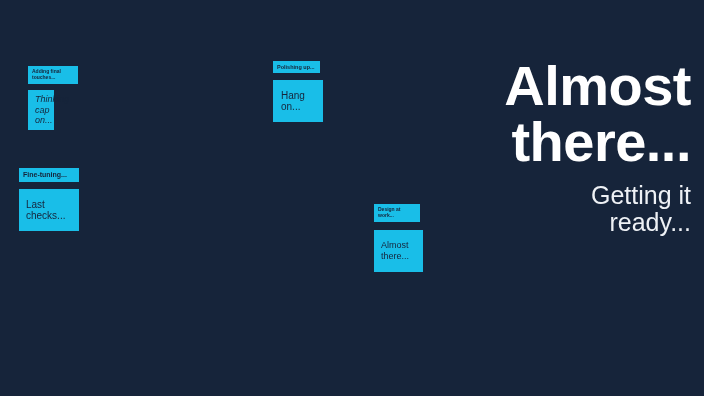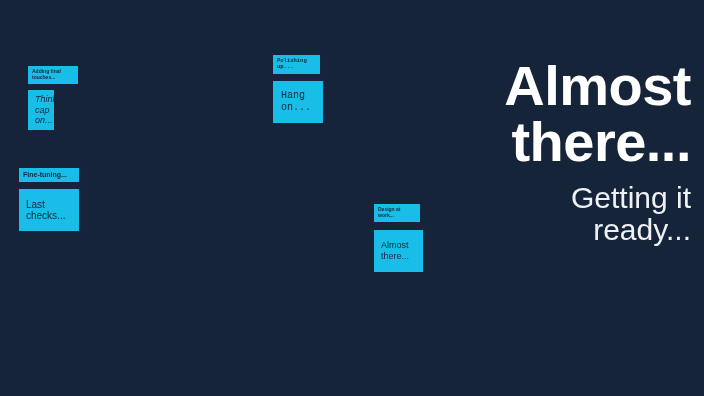--- a/index.html
+++ b/index.html
@@ -67,21 +67,21 @@
   }
   #group-finetuning .note-card {
     margin-top: 7px;
     width: 60px;
     height: 42px;
     padding: 0 7px;
     font-size: 10px;
   }
 
   
-  #group-polishing { left: 273px; top: 55px; font-family: Liberation Mono, monospace; }
+  #group-polishing { left: 273px; top: 55px; }
   #group-polishing .note-label {
     width: 39px;
     padding: 3px 4px;
     font-size: 5.5px;
   }
   #group-polishing .note-card {
     margin-top: 7px;
     width: 50px;
     height: 42px;
     padding: 0 8px;
@@ -115,21 +115,21 @@
     color: #ffffff;
     font-size: 56px;
     font-weight: bold;
     line-height: 1.0;
     letter-spacing: -0.5px;
     margin: 0;
     white-space: pre-line;
   }
   .subhead {
     color: #eef1f5;
-    font-size: 30px;
+    font-size: 25px;
     font-weight: normal;
     line-height: 1.08;
     margin: 12px 0 0 0;
     white-space: pre-line;
   }
 </style>
 </head>
 <body>
 
 <div class="stage">

